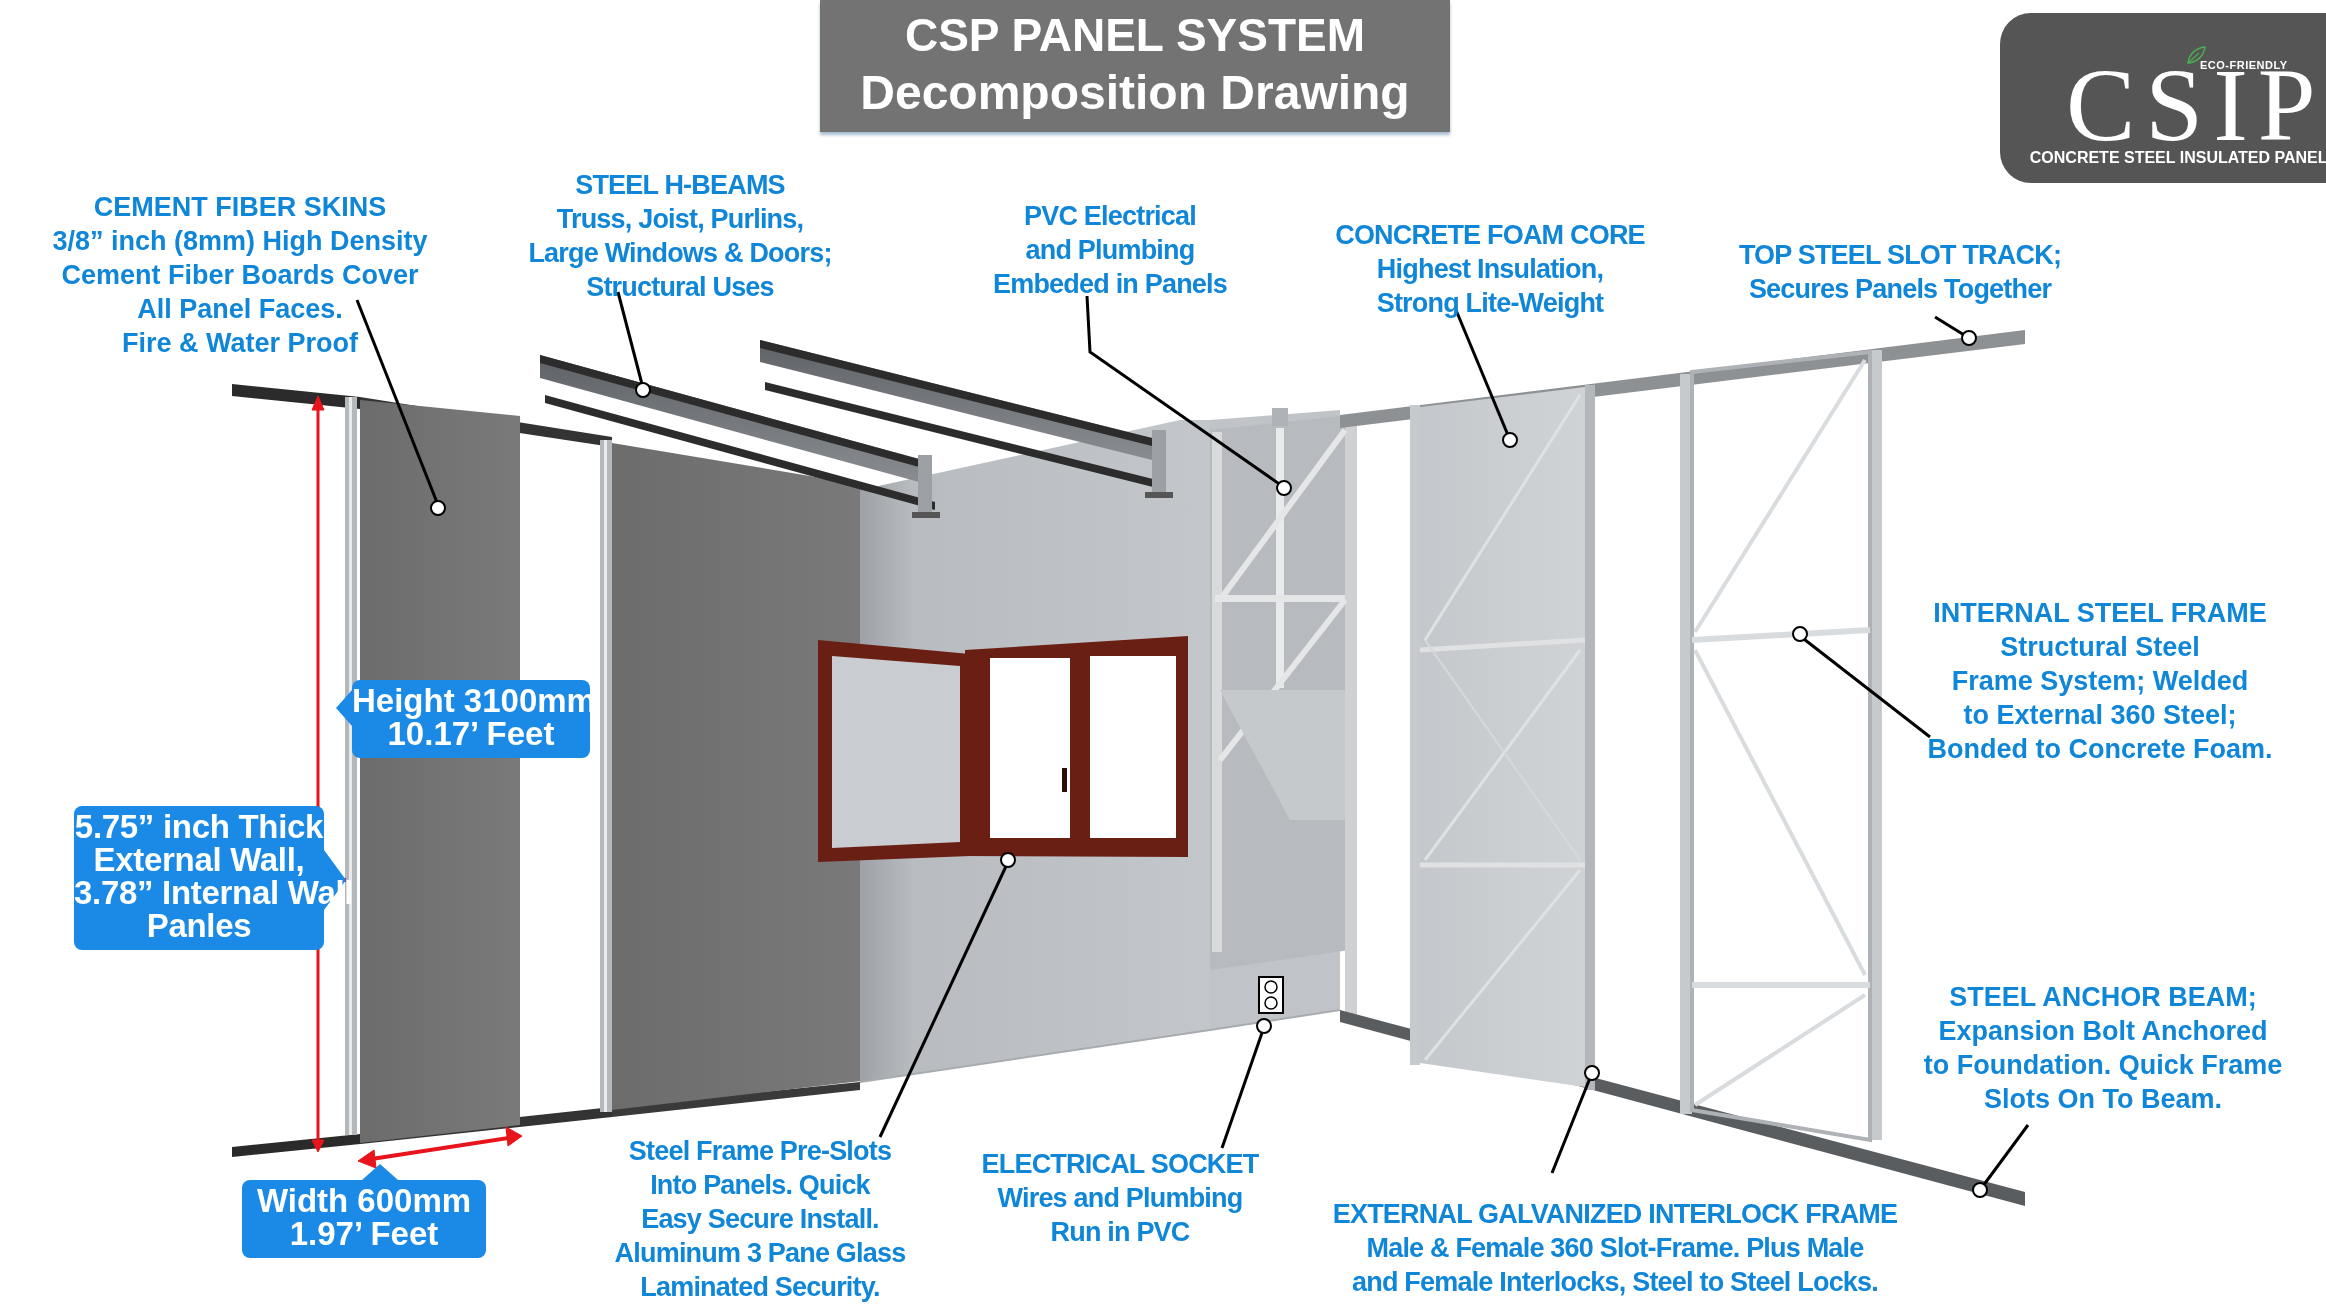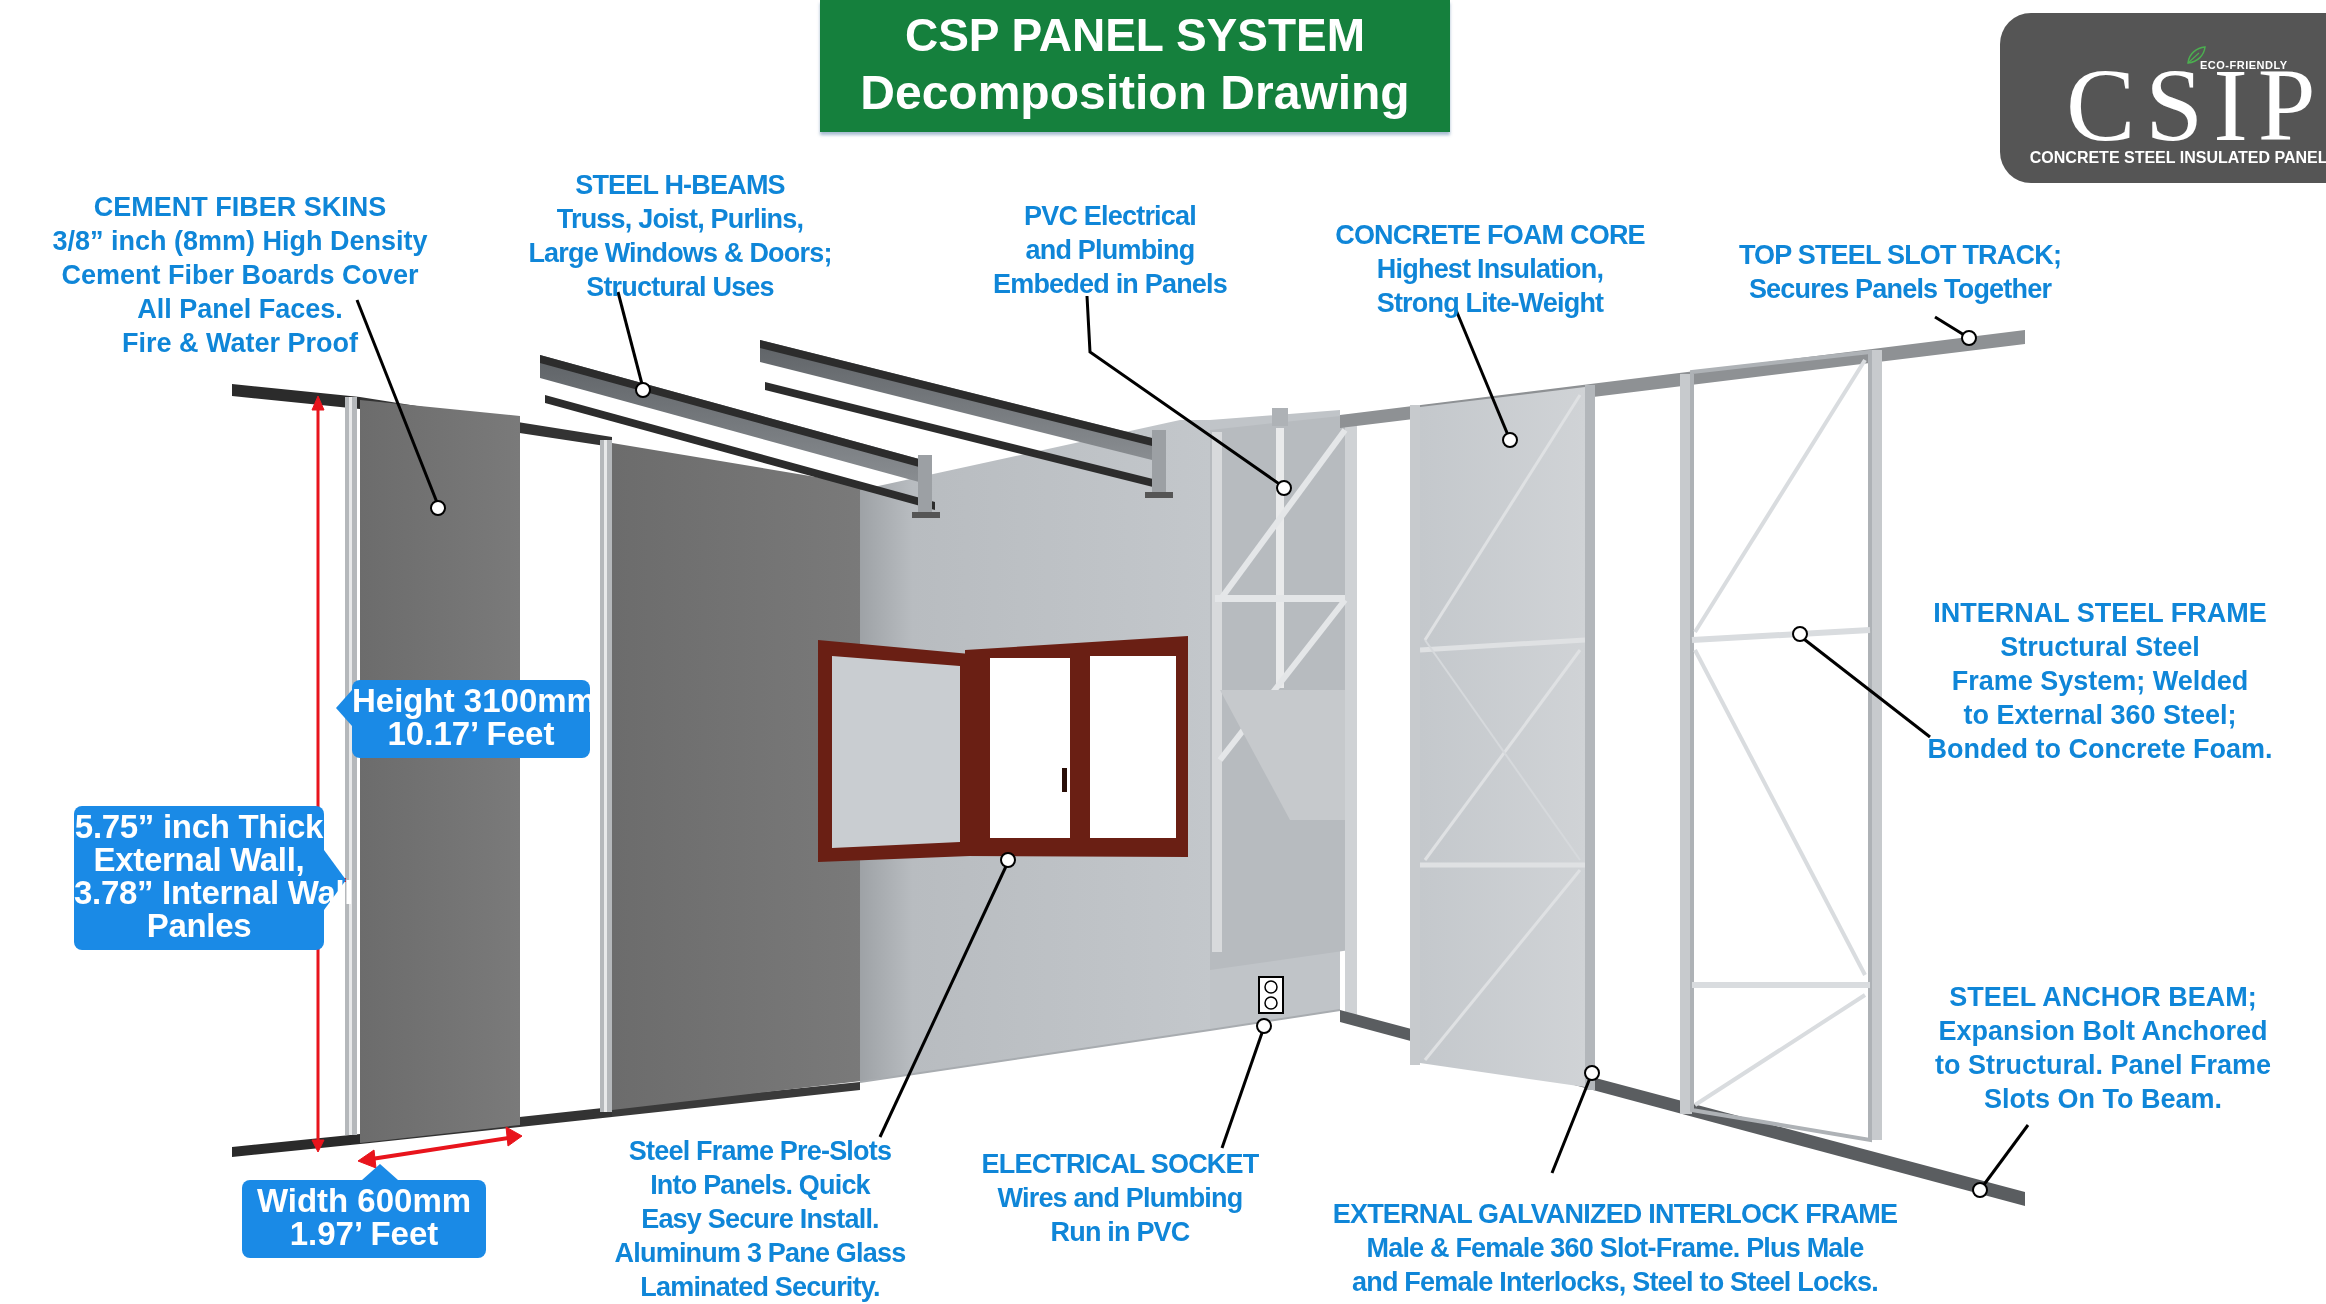--- a/index.html
+++ b/index.html
@@ -1,21 +1,21 @@
 <!DOCTYPE html>
 <html><head>
 <meta charset="utf-8">
 <style>
   html, body { margin:0; padding:0; background:#ffffff; }
   body { width:2326px; height:1304px; position:relative; overflow:hidden;
          font-family:"Liberation Sans", sans-serif; }
   #drawing { position:absolute; left:0; top:0; width:2326px; height:1304px; }
 
   .title-box { position:absolute; left:820px; top:0; width:630px; height:132px;
-               background:#15803d; box-shadow:0 3px 3px rgba(0,60,120,0.35);
+               background:#737373; box-shadow:0 3px 3px rgba(0,60,120,0.35);
                color:#fff; text-align:center; font-weight:bold; }
   .title-box .l1 { font-size:46px; line-height:58px; margin-top:6px; display:block; }
   .title-box .l2 { font-size:48px; line-height:58px; display:block; }
 
   .logo { position:absolute; left:1955px; top:13px; width:368px; height:170px;
           background:#555555; border-radius:31px; color:#fff;margin-left:45px; }
   .logo .eco { position:absolute; left:200px; top:46px; font-size:11px; font-weight:bold; letter-spacing:0.5px; }
   .logo .leaf { position:absolute; left:185px; top:32px; width:22px; height:22px; }
   .logo .csip { position:absolute; left:66px; top:40px; font-family:"Liberation Serif", serif;
                 font-size:104px; line-height:104px; letter-spacing:10px; }
@@ -247,21 +247,21 @@
   <span>INTERNAL STEEL FRAME</span>
   <span>Structural Steel</span>
   <span>Frame System; Welded</span>
   <span>to External 360 Steel;</span>
   <span>Bonded to Concrete Foam.</span>
 </div>
 
 <div class="callout" style="left:1880px; top:980px; width:446px;">
   <span>STEEL ANCHOR BEAM;</span>
   <span>Expansion Bolt Anchored</span>
-  <span>to Structural. Panel Frame</span>
+  <span>to Foundation. Quick Frame</span>
   <span>Slots On To Beam.</span>
 </div>
 
 <div class="callout narrow" style="left:570px; top:1134px; width:380px;">
   <span>Steel Frame Pre-Slots</span>
   <span>Into Panels. Quick</span>
   <span>Easy Secure Install.</span>
   <span>Aluminum 3 Pane Glass</span>
   <span>Laminated Security.</span>
 </div>

